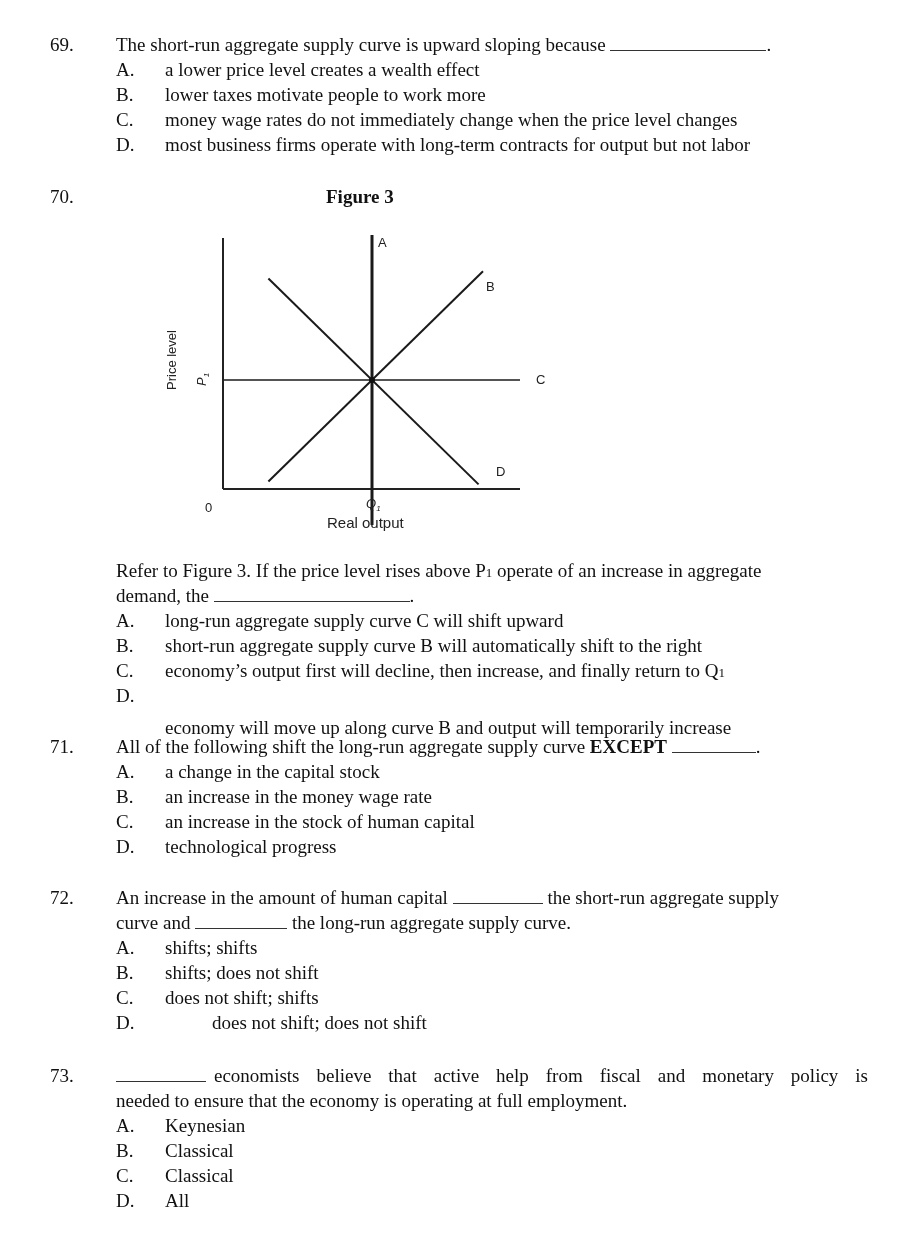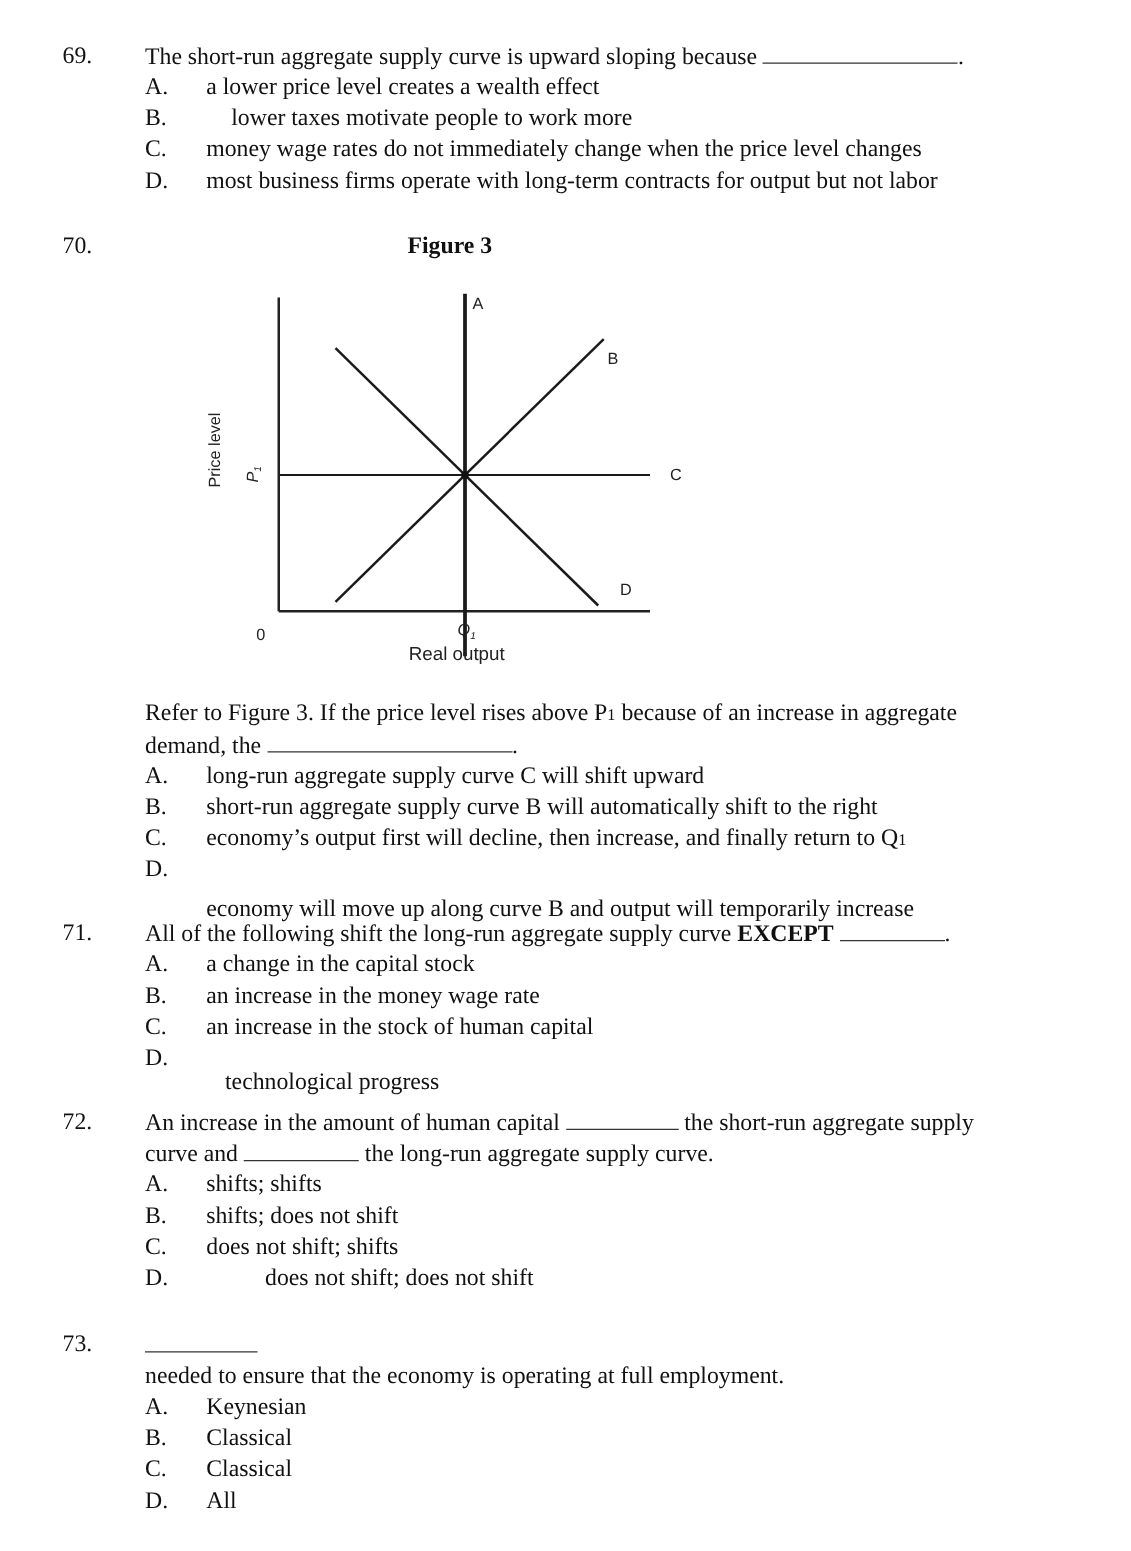--- a/index.html
+++ b/index.html
@@ -21,21 +21,21 @@
 <body>
 
 <div class="abs qnum" style="top:34px;">69.</div>
 <div class="abs stem" style="top:34px;">
   <span>The short-run aggregate supply curve is upward sloping because</span>
   <span class="blank" style="width:156px;"></span><span>.</span>
 </div>
 <div class="abs optl" style="top:59px;">A.</div>
 <div class="abs optt" style="top:59px;">a lower price level creates a wealth effect</div>
 <div class="abs optl" style="top:84px;">B.</div>
-<div class="abs optt" style="top:84px;margin-left:20px;">lower taxes motivate people to work more</div>
+<div class="abs optt" style="top:84px;">lower taxes motivate people to work more</div>
 <div class="abs optl" style="top:109px;">C.</div>
 <div class="abs optt" style="top:109px;">money wage rates do not immediately change when the price level changes</div>
 <div class="abs optl" style="top:134px;">D.</div>
 <div class="abs optt" style="top:134px;">most business firms operate with long-term contracts for output but not labor</div>
 
 <div class="abs qnum" style="top:186px;text-align:center;">70.</div>
 <div class="abs fig-title" style="top:186px; left:326px;">Figure 3</div>
 
 <svg width="905" height="560">
   <g id="chart-layer">
@@ -52,21 +52,21 @@
       <circle cx="372" cy="380" r="3" fill="#111"></circle>
       <text x="205" y="512" font-family="Liberation Sans, sans-serif" font-size="13" fill="#222">0</text>
       <text x="366" y="508" font-family="Liberation Sans, sans-serif" font-size="13" fill="#222" font-style="italic">Q<tspan font-size="8" dy="3">1</tspan></text>
       <text x="0" y="0" font-family="Liberation Sans, sans-serif" font-size="13" fill="#222" transform="translate(206,386) rotate(-90)" font-style="italic">P<tspan font-size="8" dy="3">1</tspan></text>
       <text x="327" y="528" font-family="Liberation Sans, sans-serif" font-size="15" fill="#222">Real output</text>
       <text x="0" y="0" font-family="Liberation Sans, sans-serif" font-size="13" fill="#222" transform="translate(176,390) rotate(-90)">Price level</text>
     </g>
 </svg>
 
 <div class="abs sans" style="top:560px; left:116px; font-family:'Liberation Serif', serif;">
-  <span>Refer to Figure 3. If the price level rises above P</span><span style="font-size:13px;">1</span><span> because of an increase in aggregate</span>
+  <span>Refer to Figure 3. If the price level rises above P</span><span style="font-size:13px;">1</span><span> operate of an increase in aggregate</span>
 </div>
 <div class="abs stem" style="top:585px;">
   <span>demand, the</span>
   <span class="blank" style="width:196px;"></span><span>.</span>
 </div>
 <div class="abs optl" style="top:610px;">A.</div>
 <div class="abs optt" style="top:610px;">long-run aggregate supply curve C will shift upward</div>
 <div class="abs optl" style="top:635px;">B.</div>
 <div class="abs optt" style="top:635px;">short-run aggregate supply curve B will automatically shift to the right</div>
 <div class="abs optl" style="top:660px;">C.</div>
@@ -79,21 +79,21 @@
   <span>All of the following shift the long-run aggregate supply curve </span><b>EXCEPT</b>
   <span class="blank" style="width:84px;"></span><span>.</span>
 </div>
 <div class="abs optl" style="top:761px;">A.</div>
 <div class="abs optt" style="top:761px;">a change in the capital stock</div>
 <div class="abs optl" style="top:786px;">B.</div>
 <div class="abs optt" style="top:786px;">an increase in the money wage rate</div>
 <div class="abs optl" style="top:811px;">C.</div>
 <div class="abs optt" style="top:811px;">an increase in the stock of human capital</div>
 <div class="abs optl" style="top:836px;">D.</div>
-<div class="abs optt" style="top:855px;margin-left:15px;">technological progress</div>
+<div class="abs optt" style="top:836px;">technological progress</div>
 
 <div class="abs qnum" style="top:887px;">72.</div>
 <div class="abs stem" style="top:887px;font-family:Liberation Serif, serif;">
   <span>An increase in the amount of human capital</span>
   <span class="blank" style="width:90px;"></span>
   <span>the short-run aggregate supply</span>
 </div>
 <div class="abs stem" style="top:912px;">
   <span>curve and</span>
   <span class="blank" style="width:92px;"></span>
@@ -104,20 +104,21 @@
 <div class="abs optl" style="top:962px;">B.</div>
 <div class="abs optt" style="top:962px;">shifts; does not shift</div>
 <div class="abs optl" style="top:987px;">C.</div>
 <div class="abs optt" style="top:987px;">does not shift; shifts</div>
 <div class="abs optl" style="top:1012px;">D.</div>
 <div class="abs optt" style="top:1012px;margin-left:47px;">does not shift; does not shift</div>
 
 <div class="abs qnum" style="top:1065px;">73.</div>
 <div class="abs stem" style="top:1065px; width:752px; display:flex; justify-content:space-between;">
   <span class="blank" style="width:90px; margin-right:8px;"></span>
+  <span style="flex:1; text-align:justify; text-align-last:justify;">economists believe that active help from fiscal and monetary policy is</span>
 </div>
 <div class="abs stem" style="top:1090px;">needed to ensure that the economy is operating at full employment.</div>
 <div class="abs optl" style="top:1115px;">A.</div>
 <div class="abs optt" style="top:1115px;">Keynesian</div>
 <div class="abs optl" style="top:1140px;">B.</div>
 <div class="abs optt" style="top:1140px;">Classical</div>
 <div class="abs optl" style="top:1165px;">C.</div>
 <div class="abs optt" style="top:1165px;">Classical</div>
 <div class="abs optl" style="top:1190px;">D.</div>
 <div class="abs optt" style="top:1190px;">All</div>

